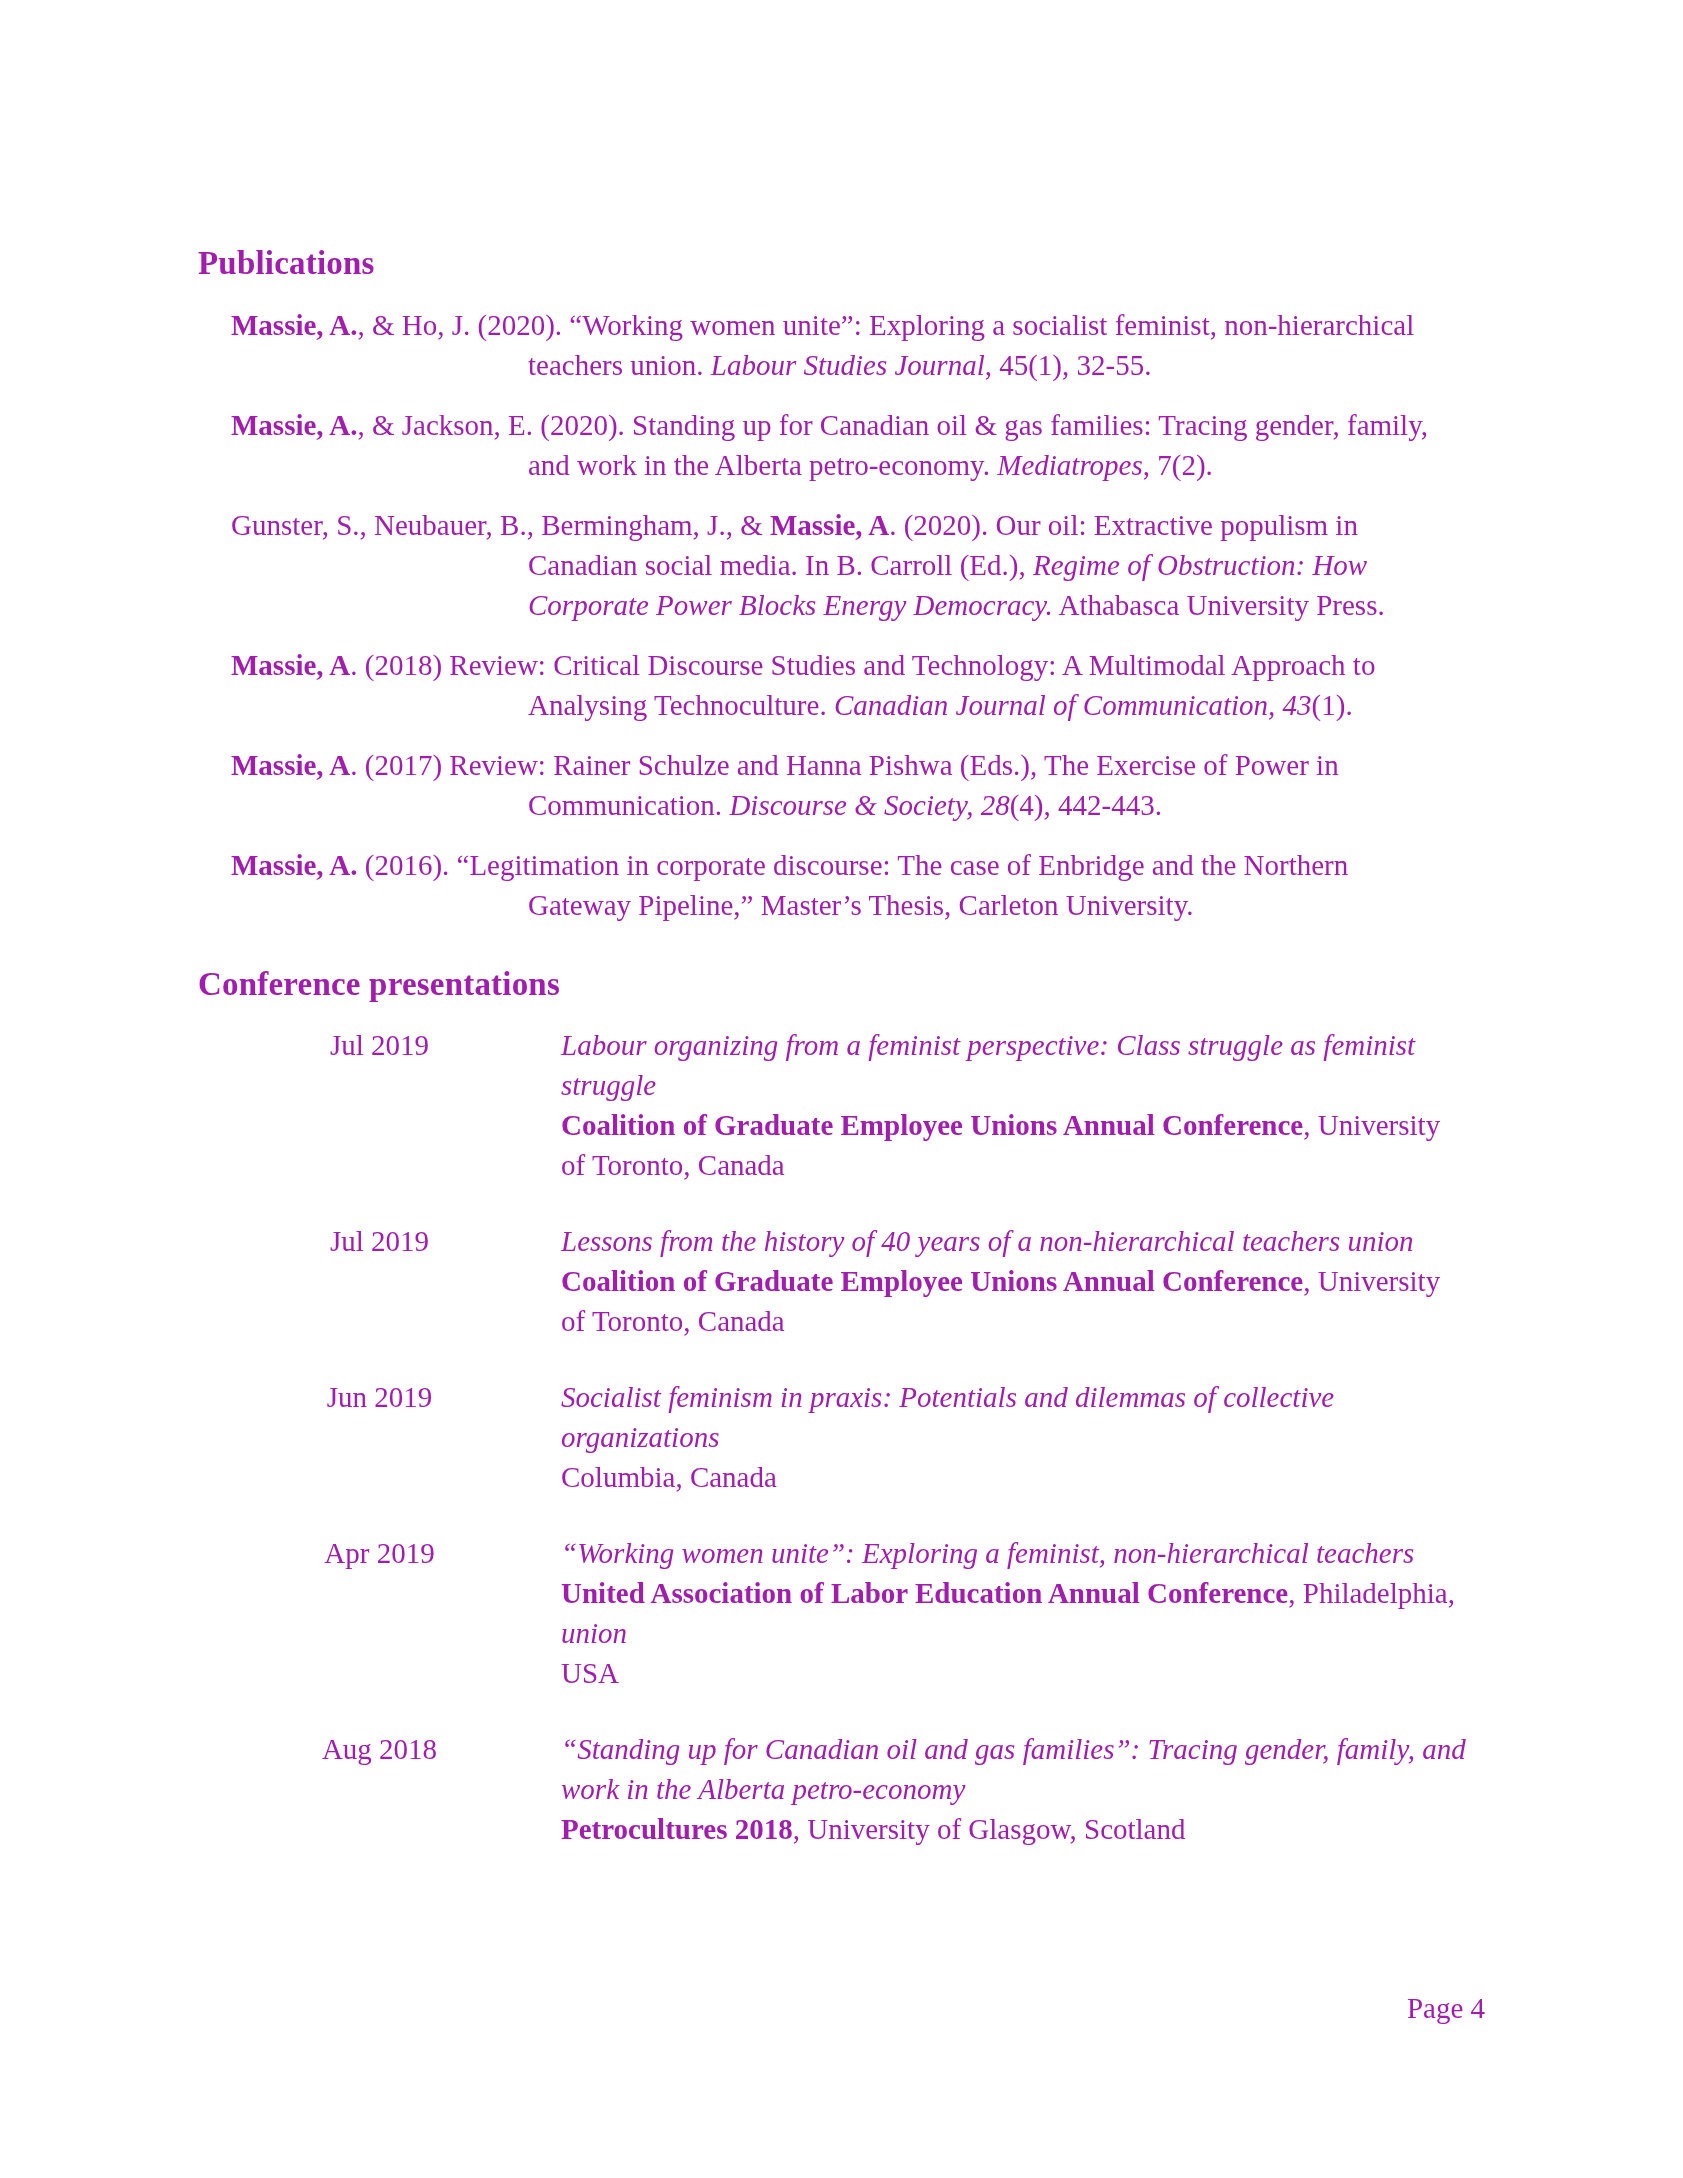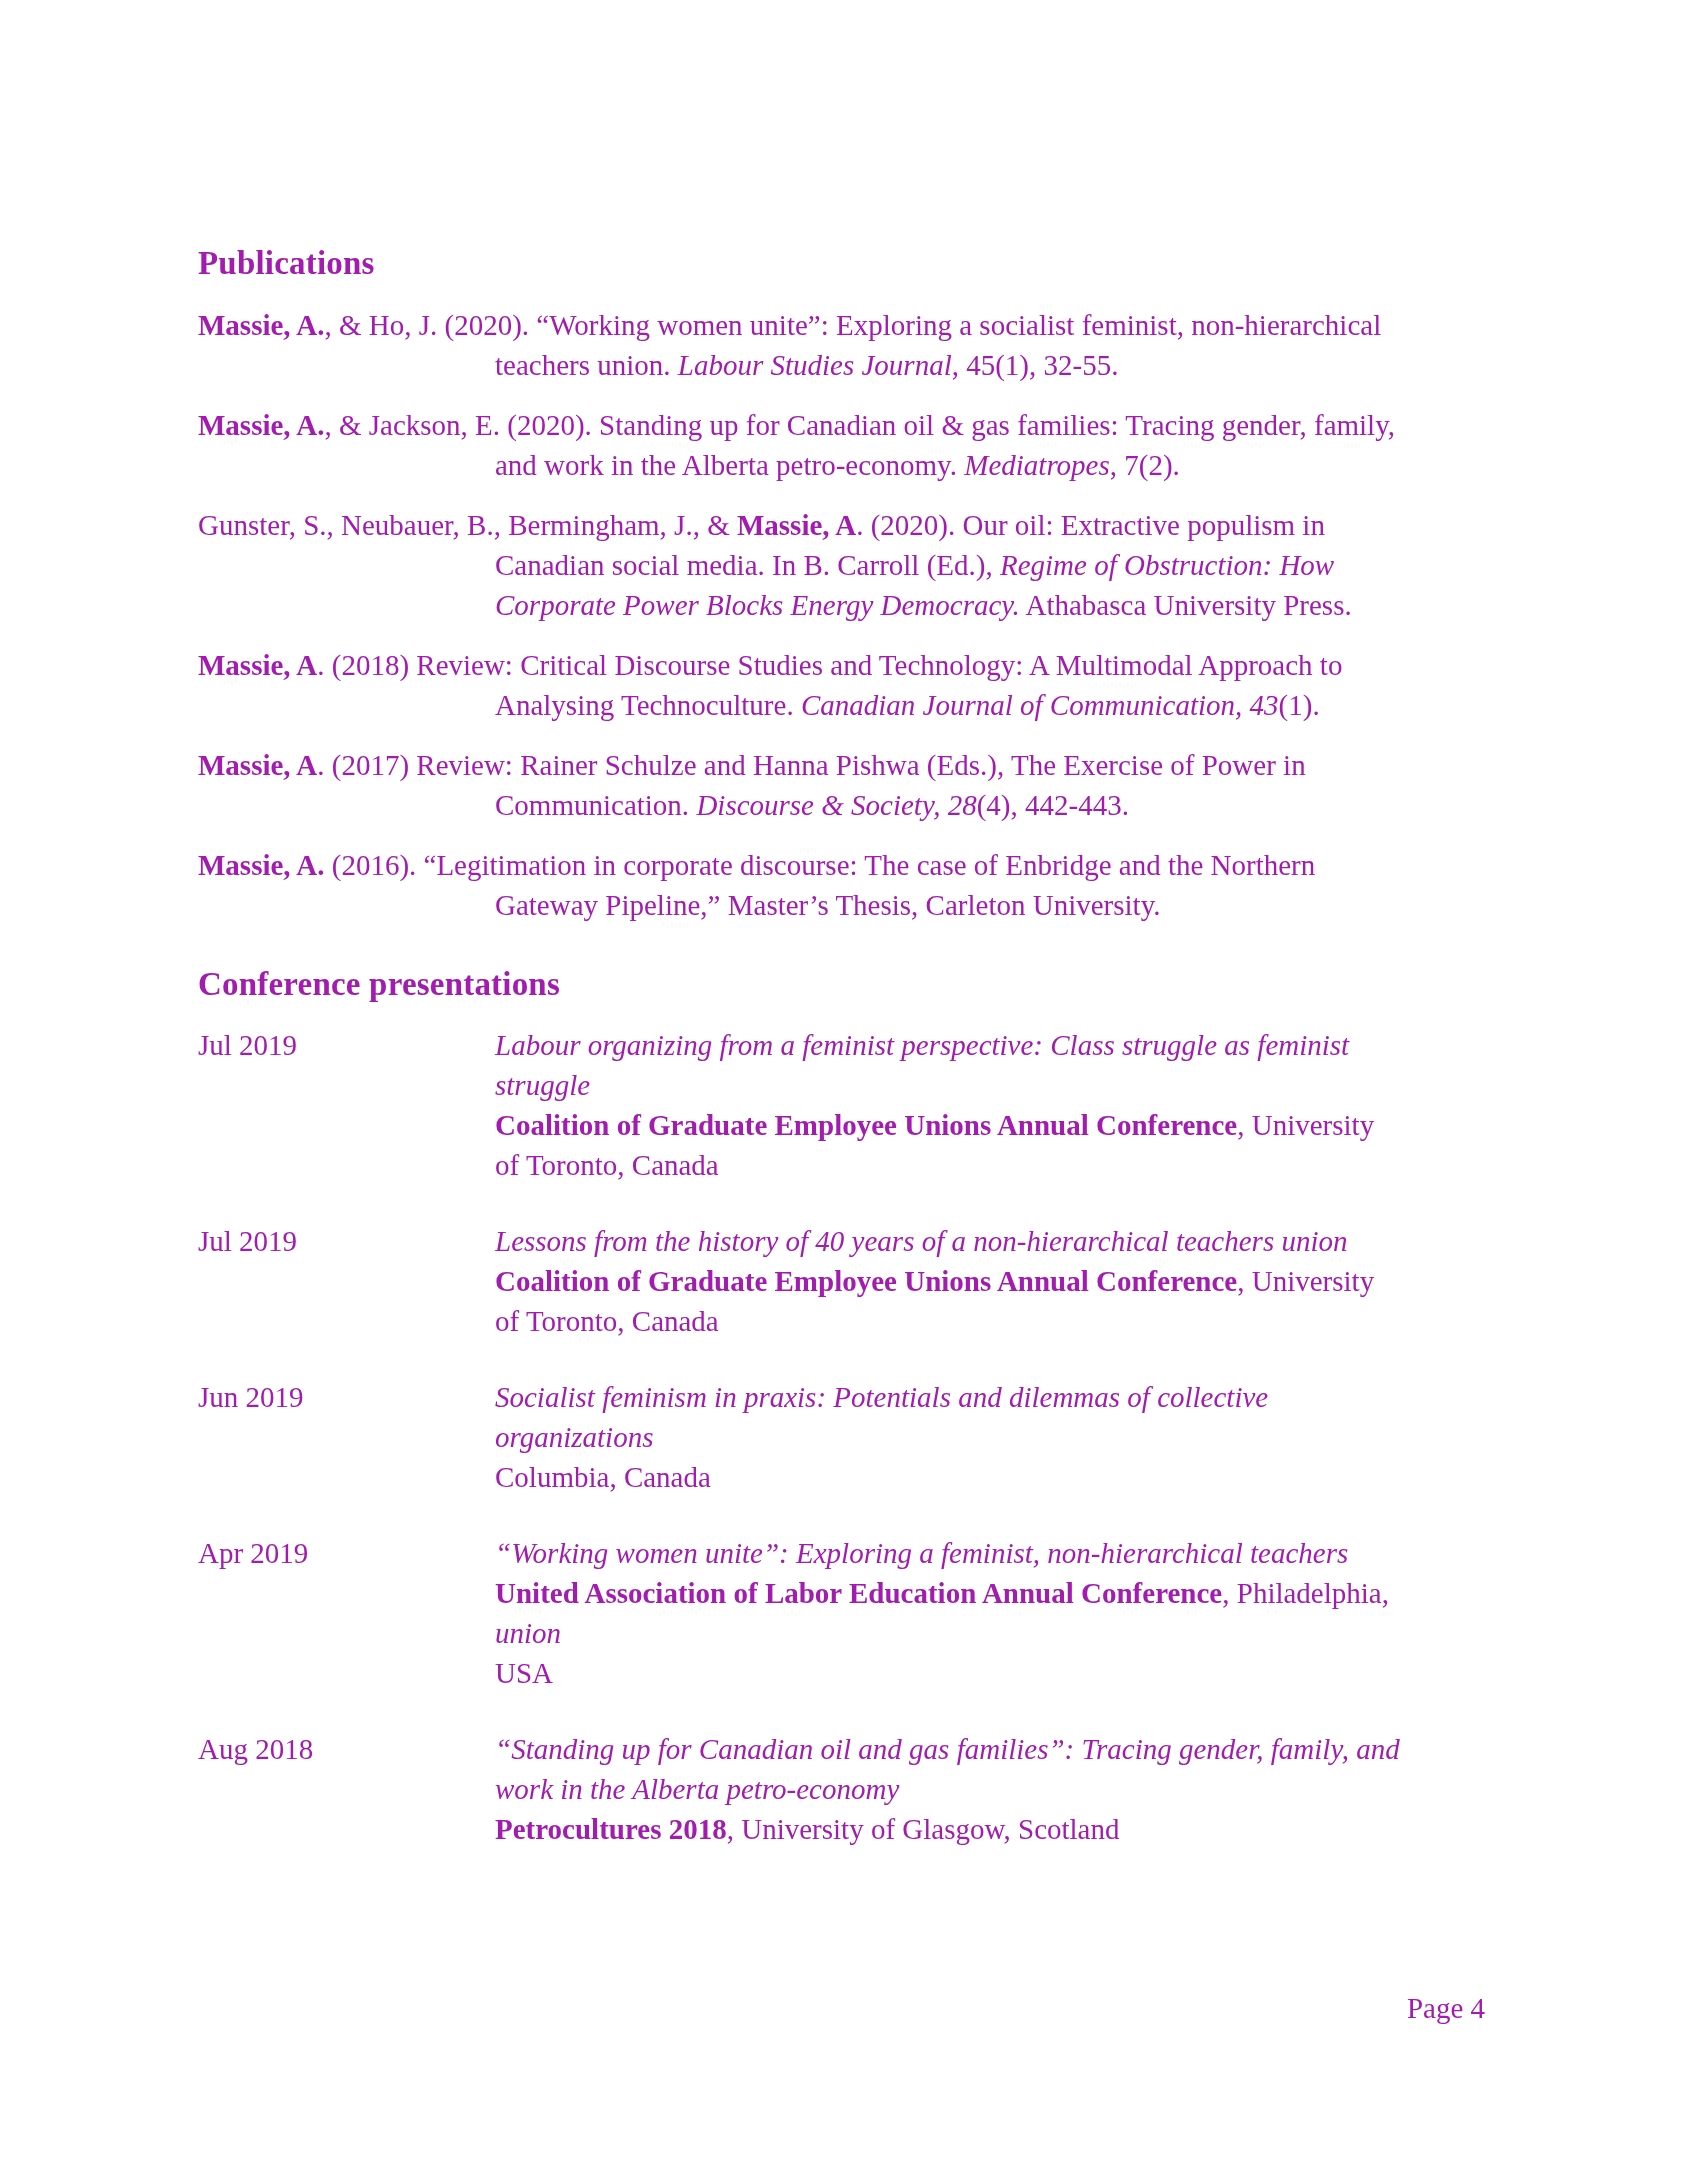--- a/index.html
+++ b/index.html
@@ -30,33 +30,35 @@
   h2.section-heading.conferences {
     margin-top: 38px;
     margin-bottom: 20px;
   }
   .pub-entry {
     margin: 0 0 20px 0;
   }
   .line {
     line-height: 40px;
     white-space: pre-wrap;
+    margin-left: 33px;
   }
   .pub-entry .line.cont {
     padding-left: 297px;
   }
   .conf-entry {
     display: flex;
     align-items: flex-start;
     margin: 0 0 36px 0;
   }
   .conf-date {
     flex: 0 0 297px;
     width: 297px;
     line-height: 40px;
+    text-align: center;
   }
   .conf-body {
     flex: 1 1 auto;
   }
   .b { font-weight: bold; }
   .i { font-style: italic; }
   .footer {
     position: absolute;
     top: 1988px;
     right: 198px;

